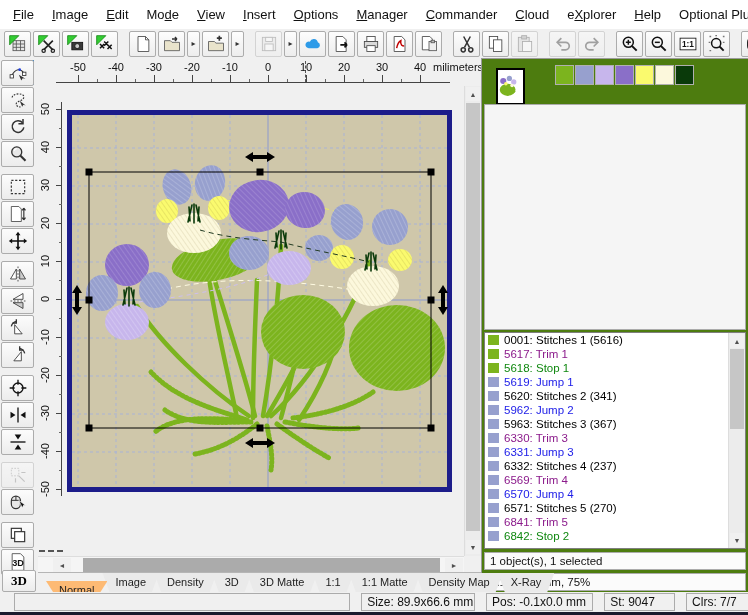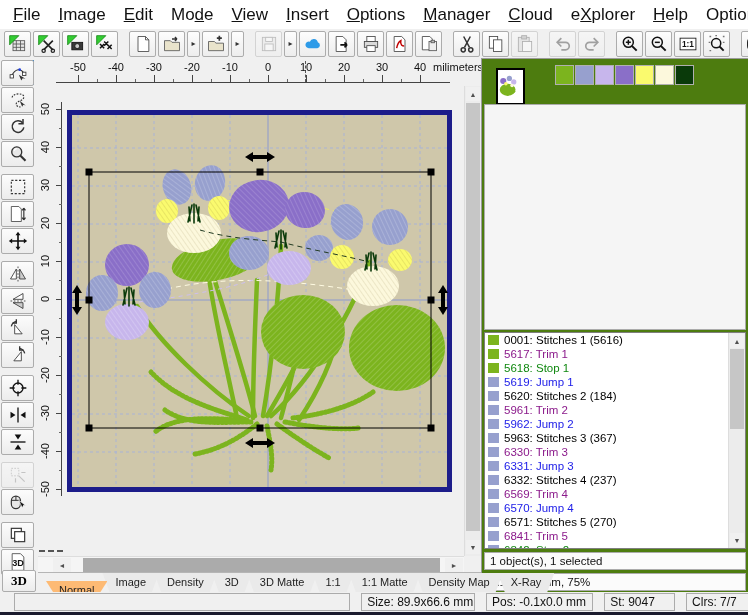--- a/index.html
+++ b/index.html
@@ -1,21 +1,21 @@
 <!DOCTYPE html>
 <html style="--c-green: #7CB41E; --c-periwinkle: #97A0CE; --c-lavender: #C7B6EC; --c-purple: #8A6FC8; --c-yellow: #FAFA6E; --c-cream: #FCF8DC; --c-darkgreen: #0A3A0A; --c-page: #CFC7AA; --c-navy: #1C1C8A; --c-grid: #A9B3D6; --c-axis: #8C99CE; --c-list_stitches: #000000; --c-list_trim: #8B1A8B; --c-list_jump: #2020E8; --c-list_stop: #108810;"><head>
 <meta charset="utf-8">
 <style>
   html,body{margin:0;padding:0;background:#d7d7d7;}
   #app{position:relative;width:748px;height:615px;background:#F0F0F0;overflow:hidden;
        font-family:"Liberation Sans",sans-serif;color:#111;border-bottom:3px solid #1b1b2e;box-sizing:border-box;}
   
   #menubar{position:absolute;left:0;top:0;width:748px;height:29px;background:#fff;
            display:flex;align-items:center;padding-left:4px;box-sizing:border-box;}
-  .menu-item{font-size:17px;padding:4px 9px;white-space:nowrap;cursor:default;}
+  .menu-item{font-size:13px;padding:4px 9px;white-space:nowrap;cursor:default;}
   .menu-item u{text-decoration:underline;}
   
   #toolbar{position:absolute;left:0;top:29px;width:748px;height:30px;background:#F0F0F0;
            display:flex;align-items:center;padding-left:4px;box-sizing:border-box;border-bottom:1px solid #E3E3E3;}
   .tgroup{display:flex;align-items:center;margin-right:9px;}
   .tbtn{width:27px;height:26px;margin-right:2px;border:1px solid #ACACAC;border-radius:2px;
         background:linear-gradient(#FDFDFD,#EDEDED);display:flex;align-items:center;justify-content:center;padding:0;}
   .tbtn.disabled{opacity:.42;filter:grayscale(1);}
   .ddbtn{width:13px;height:26px;margin-right:2px;border:1px solid #ACACAC;border-radius:2px;
          background:linear-gradient(#FDFDFD,#EDEDED);font-size:8px;color:#333;padding:0;line-height:24px;}
@@ -287,20 +287,21 @@
 
   <div id="menubar">
       <div class="menu-item"><u>F</u>ile</div>
       <div class="menu-item"><u>I</u>mage</div>
       <div class="menu-item"><u>E</u>dit</div>
       <div class="menu-item">Mo<u>d</u>e</div>
       <div class="menu-item"><u>V</u>iew</div>
       <div class="menu-item"><u>I</u>nsert</div>
       <div class="menu-item"><u>O</u>ptions</div>
       <div class="menu-item"><u>M</u>anager</div>
+      <div class="menu-item"><u>C</u>ommander</div>
       <div class="menu-item"><u>C</u>loud</div>
       <div class="menu-item">e<u>X</u>plorer</div>
       <div class="menu-item"><u>H</u>elp</div>
       <div class="menu-item">Optional Plug-ins</div>
     </div>
 
   <div id="toolbar">
       <div class="tgroup">
         <button class="tbtn">
           <svg class="ic">
@@ -819,25 +820,21 @@
           <div class="srow">
             <span class="sw" style="background: rgb(124, 180, 30);"></span>
             <span class="txt" style="color: rgb(16, 136, 16);">5618:  Stop 1</span>
           </div>
           <div class="srow">
             <span class="sw" style="background: rgb(151, 160, 206);"></span>
             <span class="txt" style="color: rgb(32, 32, 232);">5619:  Jump 1</span>
           </div>
           <div class="srow">
             <span class="sw" style="background: rgb(151, 160, 206);"></span>
-            <span class="txt" style="color: rgb(0, 0, 0);">5620:  Stitches 2 (184)</span>
-          </div>
-          <div class="srow">
-            <span class="sw" style="background: rgb(151, 160, 206);"></span>
-            <span class="txt" style="color: rgb(139, 26, 139);">5961:  Trim 2</span>
+            <span class="txt" style="color: rgb(0, 0, 0);">5620:  Stitches 2 (341)</span>
           </div>
           <div class="srow">
             <span class="sw" style="background: rgb(151, 160, 206);"></span>
             <span class="txt" style="color: rgb(32, 32, 232);">5962:  Jump 2</span>
           </div>
           <div class="srow">
             <span class="sw" style="background: rgb(151, 160, 206);"></span>
             <span class="txt" style="color: rgb(0, 0, 0);">5963:  Stitches 3 (367)</span>
           </div>
           <div class="srow">

